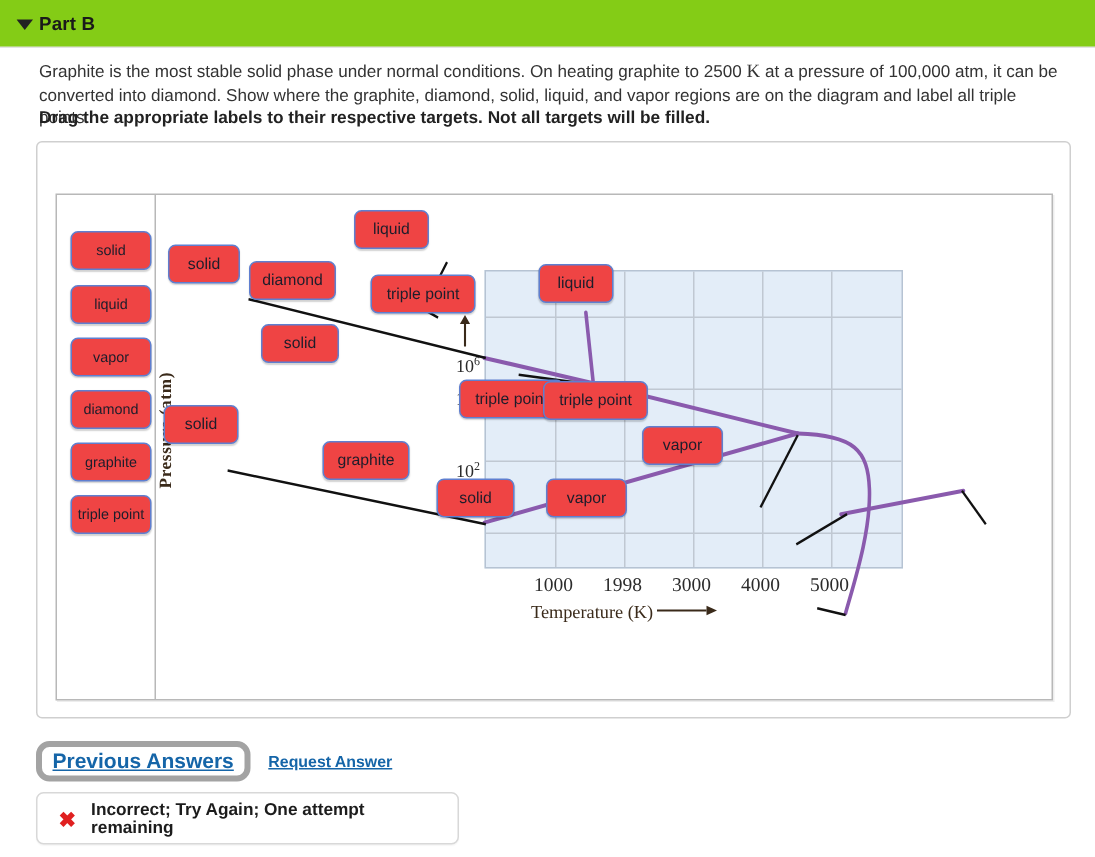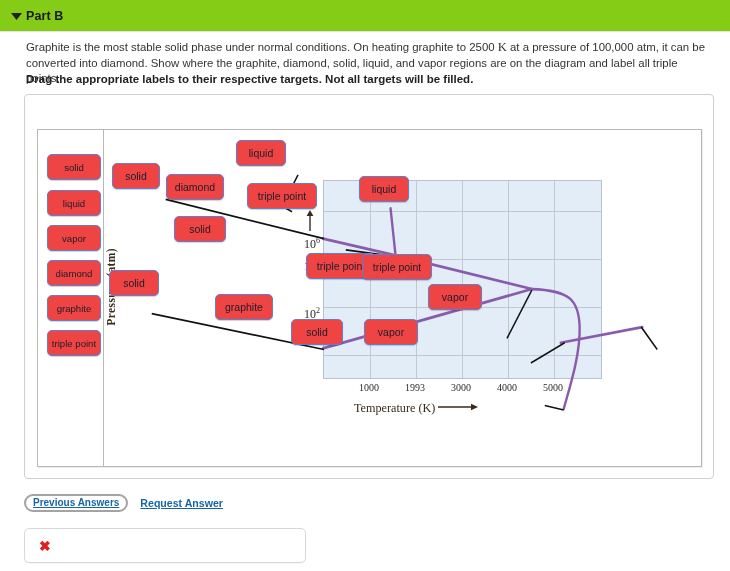--- a/index.html
+++ b/index.html
@@ -125,41 +125,41 @@
     position: absolute;
     font-family: "Liberation Serif", serif;
     font-size: 12px; color: #2b2b2b; text-align: right;
     width: 40px;
   }
   .ytick sup { font-size: 8px; }
 
   .xtick {
     position: absolute; top: 252px;
     font-family: "Liberation Serif", serif;
-    font-size: 10px; color: #2b2b2b;
+    font-size: 13px; color: #2b2b2b;
     width: 46px; text-align: center;
   }
   .xlabel {
     position: absolute; left: 250px; top: 271px;
     font-family: "Liberation Serif", serif;
     font-weight: normal; font-size: 12.2px; color: #3a2a1a;
     white-space: nowrap;
   }
   svg.lines { position: absolute; left: 0; top: 0; width: 100%; height: 100%;
               overflow: visible; pointer-events: none; }
 
   
   .actions { position: absolute; left: 24px; top: 494px; display: flex; align-items: center; gap: 12px; }
   .submit-btn {
     background: #0b6e9e; color: #fff; border: none; border-radius: 3px;
     font-size: 11.5px; font-family: "Liberation Sans", sans-serif;
     padding: 6px 17px; cursor: pointer;
   }
   .prev-answers {
-    font-size: 10px; color: #1565a8; border: 2px solid #a3a3a3;
+    font-size: 14px; color: #1565a8; border: 4px solid #a3a3a3;
     border-radius: 9px; padding: 1px 7px 2px 7px; text-decoration: underline;
     cursor: pointer; font-weight: bold;
   }
   .req-answer {
     font-size: 10.6px; color: #1565a8; text-decoration: underline;
     cursor: pointer; font-weight: bold;
   }
 
   
   .feedback {
@@ -230,21 +230,21 @@
           <div class="gl v" style="left:138px;"></div>
           <div class="gl v" style="left:184px;"></div>
           <div class="gl v" style="left:230px;"></div>
           <div class="gl h" style="top:30px;"></div>
           <div class="gl h" style="top:78px;"></div>
           <div class="gl h" style="top:126px;"></div>
           <div class="gl h" style="top:174px;"></div>
         </div>
 
         <div class="xtick" style="left:242px;">1000</div>
-        <div class="xtick" style="left:288px;">1993</div>
+        <div class="xtick" style="left:288px;">1998</div>
         <div class="xtick" style="left:334px;">3000</div>
         <div class="xtick" style="left:380px;">4000</div>
         <div class="xtick" style="left:426px;">5000</div>
 
         <div class="xlabel">
           <span>Temperature (K)</span>
           <svg width="40" height="9" style="vertical-align:1px">
             <line x1="0" y1="5" x2="33" y2="5" stroke="#3a2a1a" stroke-width="1.4"></line>
             <polygon points="40,5 33,1.8 33,8.2" fill="#3a2a1a"></polygon>
           </svg>
@@ -294,13 +294,14 @@
   </div>
 </div>
 
 <div class="actions">
   <span class="prev-answers">Previous Answers</span>
   <span class="req-answer">Request Answer</span>
 </div>
 
 <div class="feedback">
   <span class="xmark">✖</span>
+  <span class="fb-text">Incorrect; Try Again; One attempt remaining</span>
 </div>
 
 </body></html>

